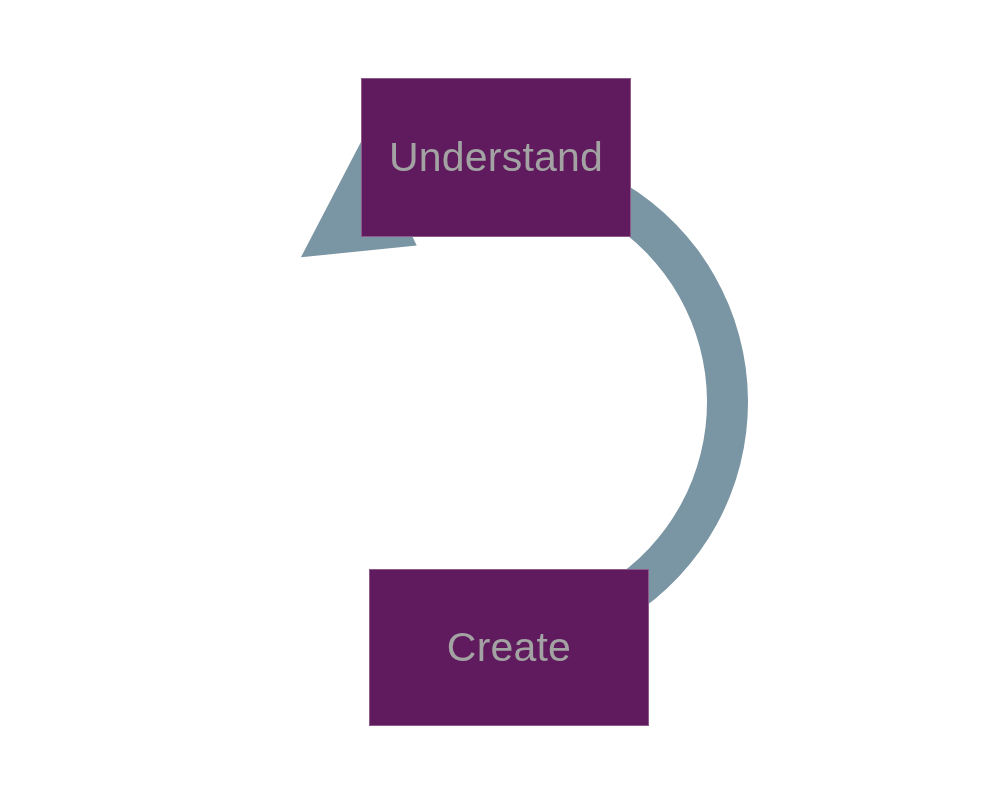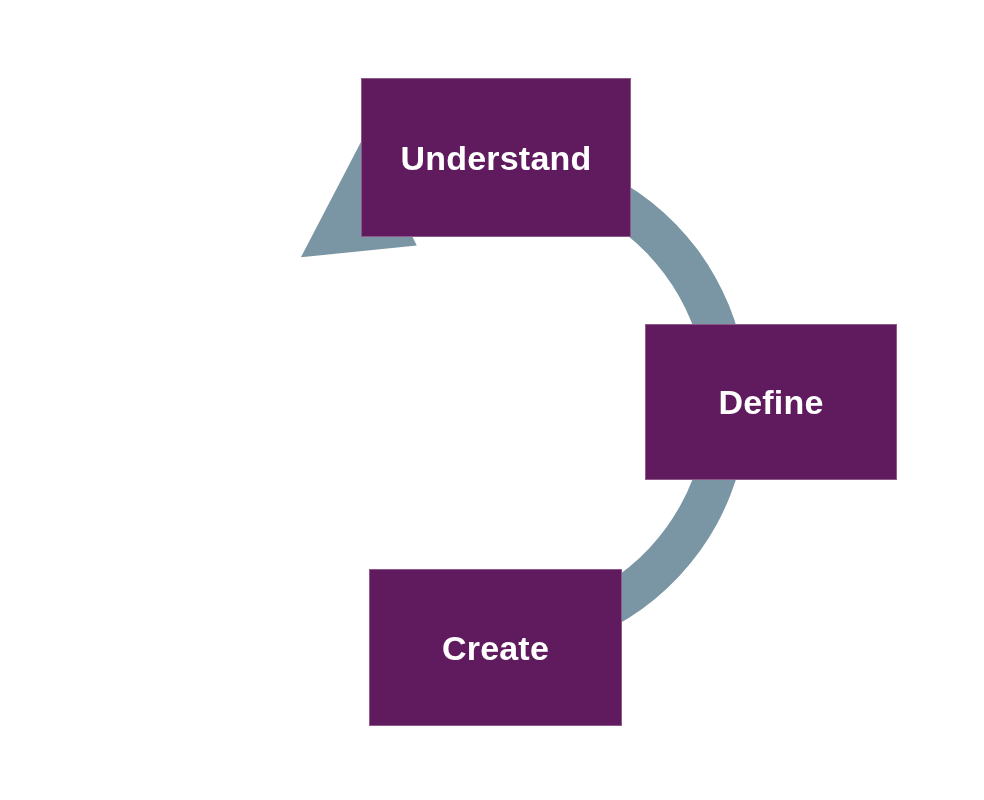--- a/index.html
+++ b/index.html
@@ -30,33 +30,33 @@
     position: absolute;
     box-sizing: border-box;
     display: flex;
     align-items: center;
     justify-content: center;
     background: #601B5E;
     border: 1px solid #8E5A8C;
     z-index: 5;
   }
   .node-label {
-    color: #ffffff;
+    color: #a3a3a3;
     font-family: "Liberation Sans", sans-serif;
-    font-size: 34px;
-    font-weight: 700;
+    font-size: 41px;
+    font-weight: 400;
     line-height: 1;
     letter-spacing: 0.2px;
     white-space: nowrap;
     user-select: none;
   }
   
   #node-understand { left: 361px; top: 78px;  width: 270px; height: 159px; }
   #node-define     { left: 645px; top: 324px; width: 252px; height: 156px; }
-  #node-create     { left: 369px; top: 569px; width: 253px; height: 157px; }
+  #node-create     { left: 369px; top: 569px; width: 280px; height: 157px; }
   #node-evaluate   { left: 78px;  top: 324px; width: 256px; height: 156px; }
 </style>
 </head>
 <body>
 
 <div id="diagram-root">
 
   <svg id="cycle-svg" viewBox="0 0 984 800" xmlns="http://www.w3.org/2000/svg">
 
     <g>
@@ -64,22 +64,19 @@
       <path fill="#7A95A3" stroke="none" d="M 377.23 174.79 A 255 255 0 1 1 381.22 631.19 L 399.19 594.34 A 214 214 0 1 0 395.85 211.32 Z"></path>
 
       <path fill="#7A95A3" stroke="none" d="M 300.93 257.26 L 363.68 136.86 L 390.20 191.23 L 416.72 245.61 Z"></path>
     </g>
   </svg>
 
   <div class="node-box" id="node-understand">
     <span class="node-label">Understand</span>
   </div>
 
-  <div class="node-box" id="node-define">
-    <span class="node-label">Define</span>
-  </div>
 
   <div class="node-box" id="node-create">
     <span class="node-label">Create</span>
   </div>
 
 
 </div>
 
 </body></html>

